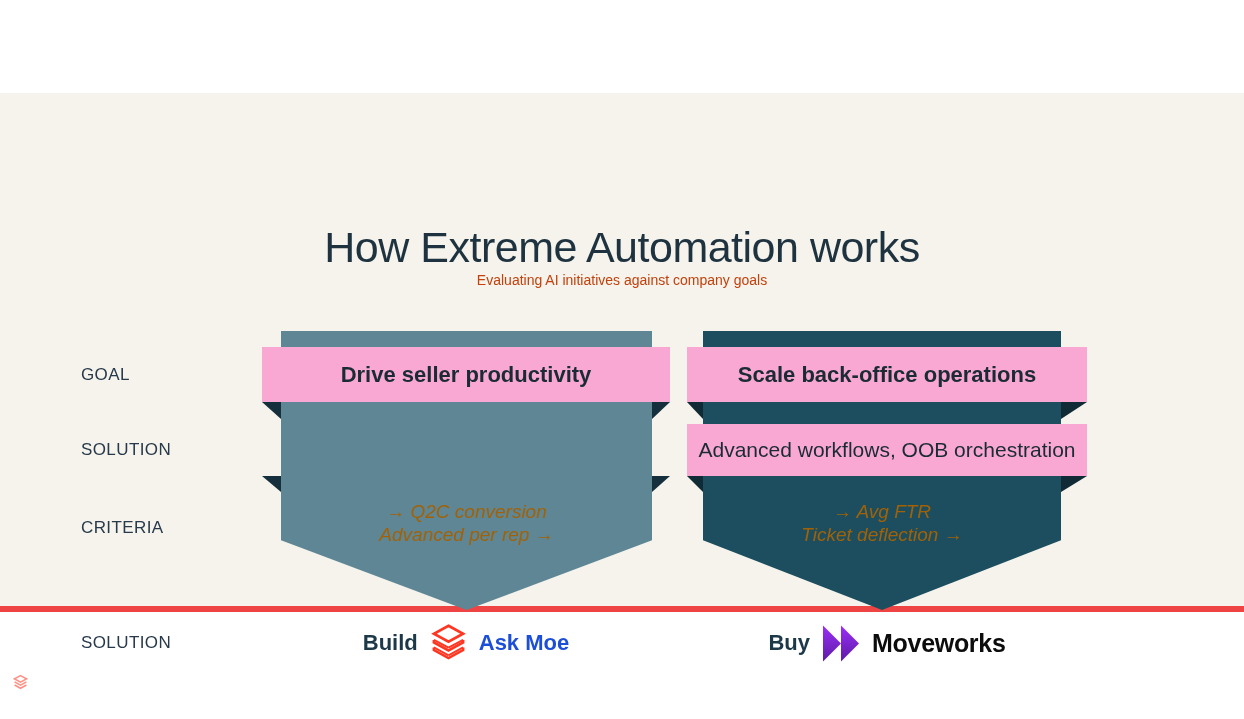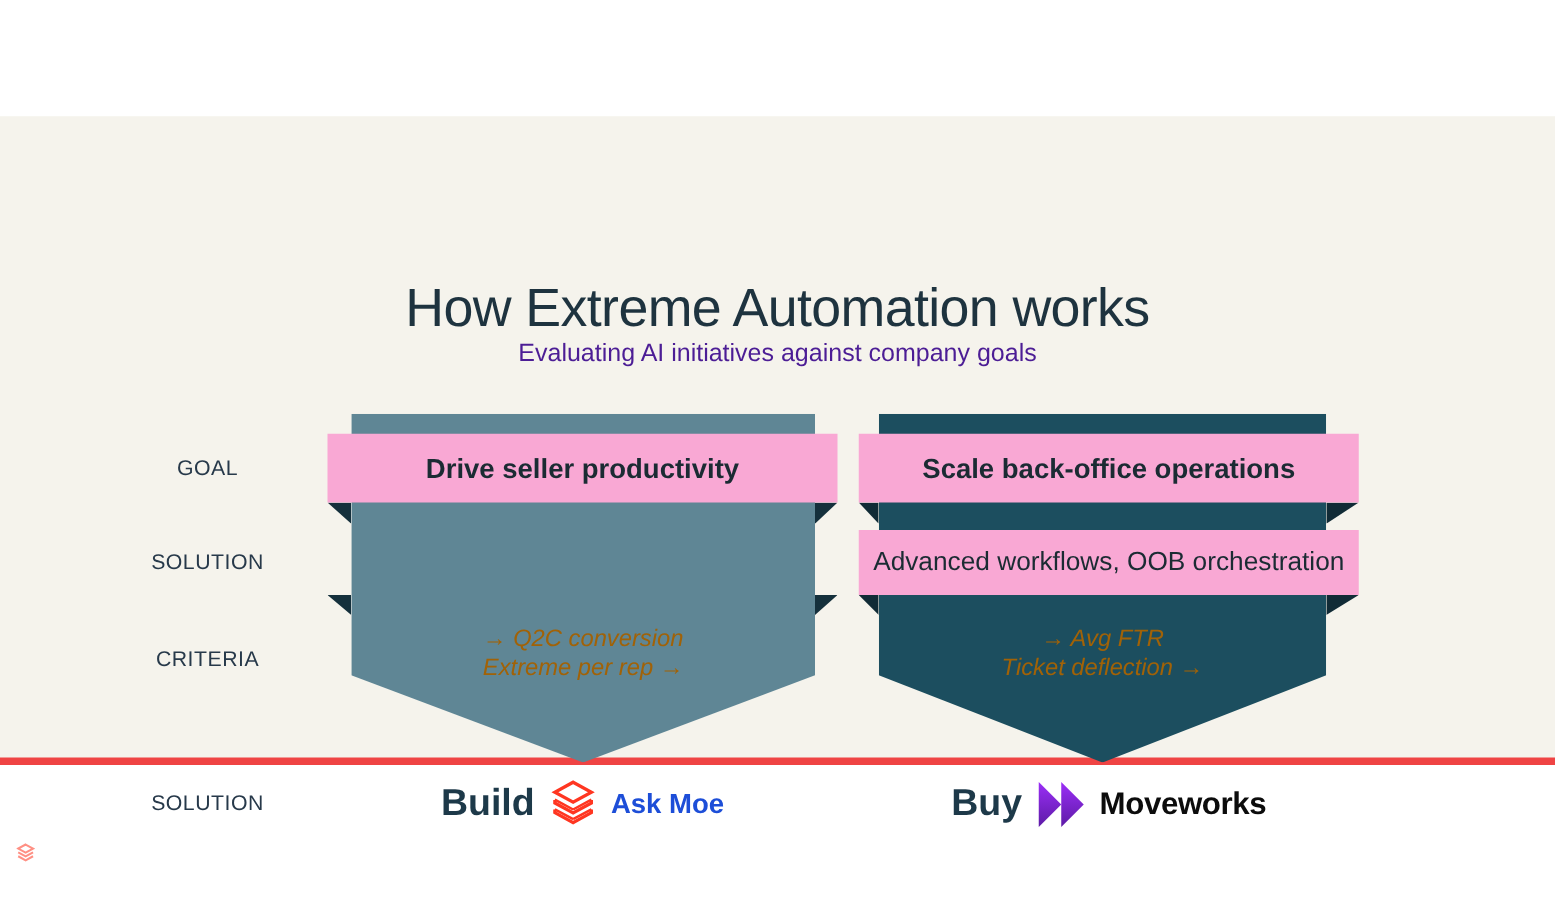--- a/index.html
+++ b/index.html
@@ -6,23 +6,23 @@
   html,body { width:1244px; height:719px; background:#ffffff; overflow:hidden;
               font-family:"Liberation Sans", sans-serif; }
   .stage { position:relative; width:1244px; height:719px; background:#ffffff; }
 
   .slide { position:absolute; left:0; top:93px; width:1244px; height:519px;
            background:#f5f3ec; border-bottom:6px solid #ef4444; }
 
   .title { position:absolute; left:0; top:130px; width:1244px; text-align:center;
            font-size:43px; font-weight:500; letter-spacing:-0.5px; color:#1e333f; }
   .subtitle { position:absolute; left:0; top:179px; width:1244px; text-align:center;
-              font-size:20px; font-weight:500; color:#4c1d95; }
+              font-size:14px; font-weight:500; color:#c2410c; }
 
-  .row-label { position:absolute; left:81px; width:170px; text-align:center;
+  .row-label { position:absolute; left:81px; width:170px; text-align:left;
                font-size:17px; color:#27394a; letter-spacing:0.4px; }
 
   
   .pennant { position:absolute; top:238px; height:279px;
              clip-path:polygon(0 0, 100% 0, 100% 75%, 50% 100%, 0 75%); }
   .pennant.left  { left:281px; width:371px; background:#5f8695; }
   .pennant.right { left:703px; width:358px; background:#1c4e5f; }
 
   
   .bar { position:absolute; background:#f9a8d4; display:flex; align-items:center;
@@ -41,21 +41,21 @@
 
   .metrics { position:absolute; top:407px; text-align:center; color:#a16207;
              font-size:19px; font-style:italic; font-weight:500; line-height:23px; }
   .metrics.l { left:281px; width:371px; }
   .metrics.r { left:703px; width:358px; }
 
   .solution { position:absolute; top:528px; height:44px; display:flex;
               align-items:center; justify-content:center; gap:12px; }
   .solution.l { left:262px; width:408px; }
   .solution.r { left:687px; width:400px; }
-  .sol-verb { font-size:30px; font-weight:700; color:#1d3949;text-align:right; }
+  .sol-verb { font-size:22px; font-weight:700; color:#1d3949;text-align:right; }
   .sol-name { font-size:22px; font-weight:700; color:#1d4ed8; }
   .sol-name.mw { font-size:25px; color:#0c0c0c; letter-spacing:-0.3px; }
   .sol-icon svg { display:block; }
 
   .corner-logo { position:absolute; left:13px; top:581px; opacity:0.55; }
 </style>
 </head>
 <body>
 
 <div class="stage">
@@ -90,21 +90,21 @@
     <div class="fold l-col west" style="left:262px; top:383px; width:19px; height:16px;"></div>
     <div class="fold l-col east" style="left:652px; top:383px; width:18px; height:16px;"></div>
 
     <div class="fold r-col west" style="left:687px; top:309px; width:16px; height:17px;"></div>
     <div class="fold r-col east" style="left:1061px; top:309px; width:26px; height:17px;"></div>
     <div class="fold r-col west" style="left:687px; top:383px; width:16px; height:16px;"></div>
     <div class="fold r-col east" style="left:1061px; top:383px; width:26px; height:16px;"></div>
 
     <div class="metrics l">
       <div>→ Q2C conversion</div>
-      <div>Extreme per rep →</div>
+      <div>Advanced per rep →</div>
     </div>
     <div class="metrics r">
       <div>→ Avg FTR</div>
       <div>Ticket deflection →</div>
     </div>
 
     <div class="solution l">
       <span class="sol-verb">Build</span>
       <span class="sol-icon">
         <svg width="37" height="40" viewBox="0 0 24 26">

